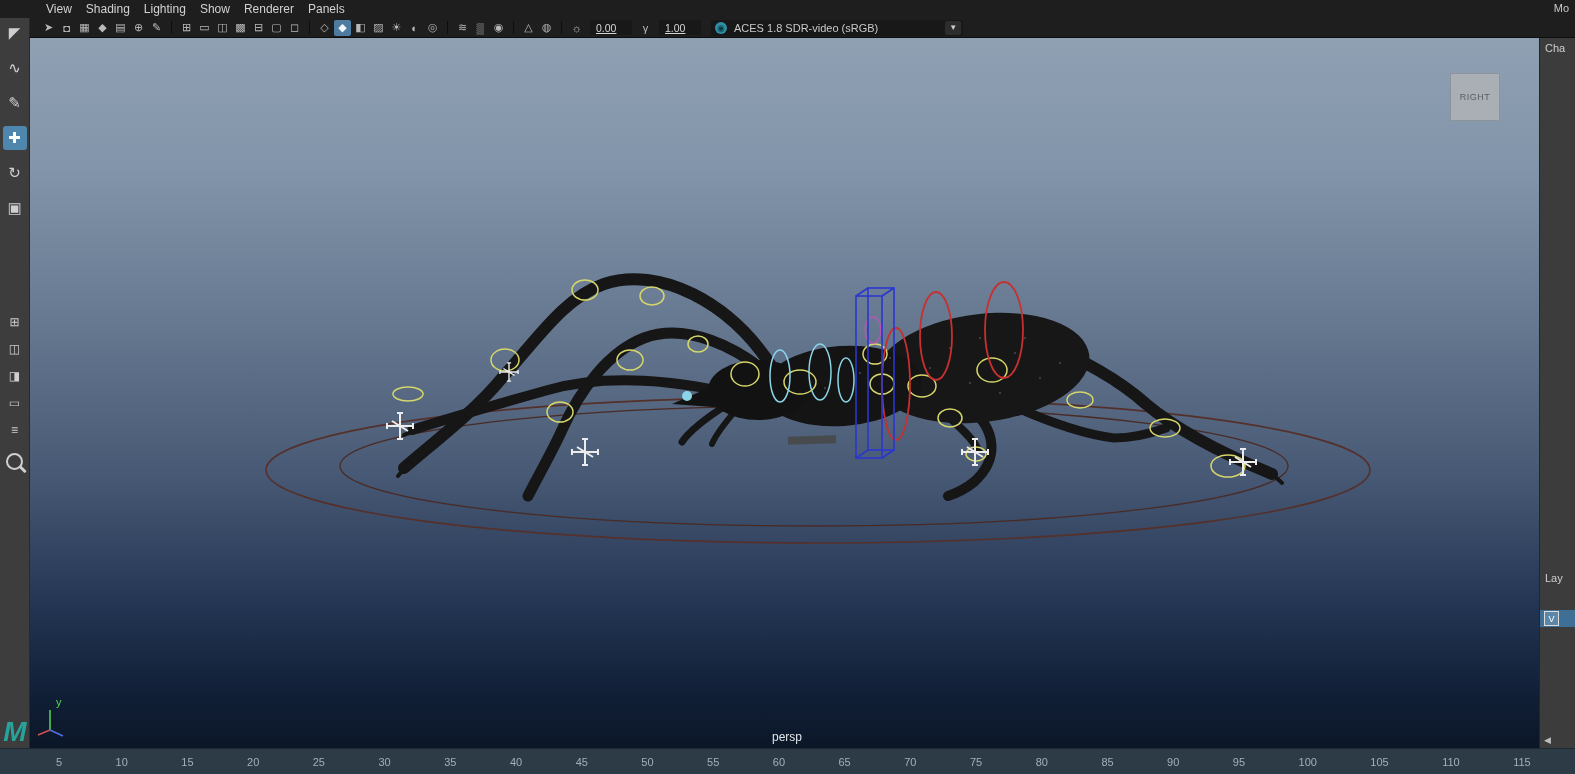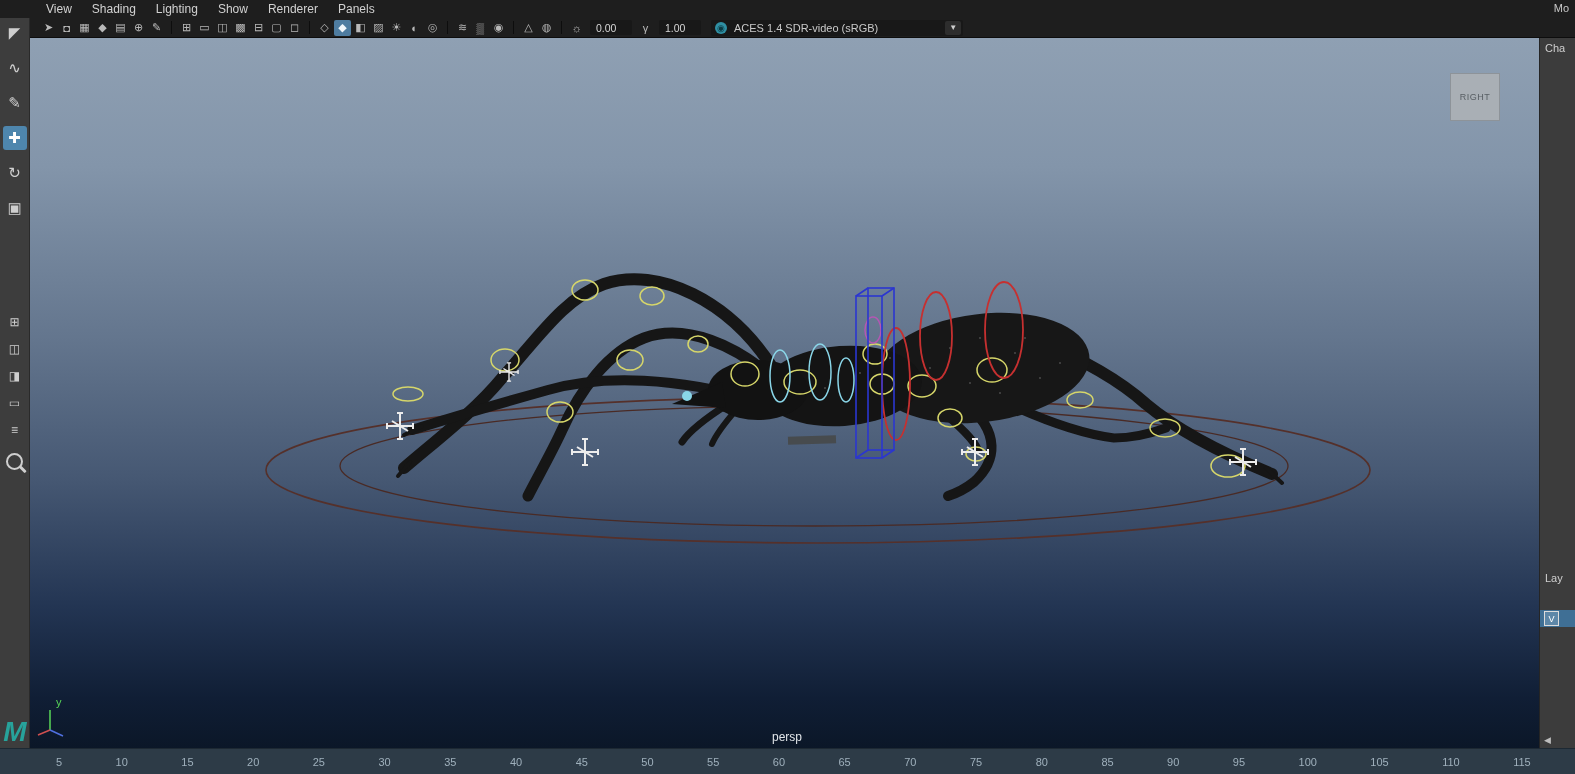--- a/index.html
+++ b/index.html
@@ -1,35 +1,35 @@
 <!DOCTYPE html>
 <html><head>
 <meta charset="utf-8">
 <style>
   html,body{margin:0;padding:0;}
   body{width:1575px;height:774px;overflow:hidden;background:#111;
        font-family:"Liberation Sans",sans-serif;position:relative;
        -webkit-font-smoothing:antialiased;}
   
   .menubar{position:absolute;left:0;top:0;right:0;height:18px;background:#1e1e1e;
-           display:flex;align-items:center;gap:20px;padding-left:46px;
+           display:flex;align-items:center;gap:14px;padding-left:46px;
            color:#d2d2d2;font-size:12px;z-index:6;}
   .menu-item{cursor:default;line-height:18px;}
   .mo-label{position:absolute;right:6px;top:2px;color:#c8c8c8;font-size:11px;}
   
   .icon-toolbar{position:absolute;left:30px;top:18px;right:0;height:20px;background:#1e1e1e;
                 border-bottom:1px solid #0d0d0d;display:flex;align-items:center;gap:1px;
                 padding-left:10px;box-sizing:border-box;z-index:5;}
   .ti{width:17px;height:16px;display:flex;align-items:center;justify-content:center;
       color:#b9b9b9;font-size:11px;border-radius:2px;flex:none;}
   .ti.active{background:#4e7ca0;color:#f0f6fa;}
   .sep{width:1px;height:13px;background:#000;opacity:.55;margin:0 5px;flex:none;}
   .val-box{width:42px;height:15px;background:#181818;border-radius:2px;color:#d6d6d6;
            font-size:10.5px;display:flex;align-items:center;padding-left:6px;
-           box-sizing:border-box;margin:0 4px;flex:none;}
+           box-sizing:border-box;margin:0 4px;flex:none;text-decoration:underline;}
   .aces{height:16px;background:#181818;border-radius:2px;display:flex;align-items:center;
         color:#c9c9c9;font-size:11px;padding:0 2px 0 4px;gap:7px;margin-left:5px;flex:none;}
   .aces .swatch{width:12px;height:12px;border-radius:7px;background:#2f8fa3;color:#0b3b44;
                 display:flex;align-items:center;justify-content:center;font-size:9px;flex:none;}
   .aces .label{white-space:nowrap;padding-right:60px;}
   .aces .caret{width:16px;height:14px;background:#2d2d2d;border-radius:2px;color:#cfcfcf;
                display:flex;align-items:center;justify-content:center;font-size:8px;flex:none;}
   
   .left-toolbar{position:absolute;left:0;top:18px;width:30px;bottom:26px;background:#3d3d3d;
                 border-right:1px solid #2a2a2a;display:flex;flex-direction:column;
@@ -117,21 +117,21 @@
   <span class="sep"></span>
   <span class="ti">△</span>
   <span class="ti">◍</span>
   <span class="sep"></span>
   <span class="ti">☼</span>
   <span class="val-box">0.00</span>
   <span class="ti">γ</span>
   <span class="val-box">1.00</span>
   <span class="aces">
     <span class="swatch">◉</span>
-    <span class="label">ACES 1.4 SDR-video (sRGB)</span>
+    <span class="label">ACES 1.8 SDR-video (sRGB)</span>
     <span class="caret">▼</span>
   </span>
 </div>
 
 <div class="left-toolbar">
   <span class="lt-icon">◤</span>
   <span class="lt-icon">∿</span>
   <span class="lt-icon">✎</span>
   <span class="lt-icon active">✚</span>
   <span class="lt-icon">↻</span>

